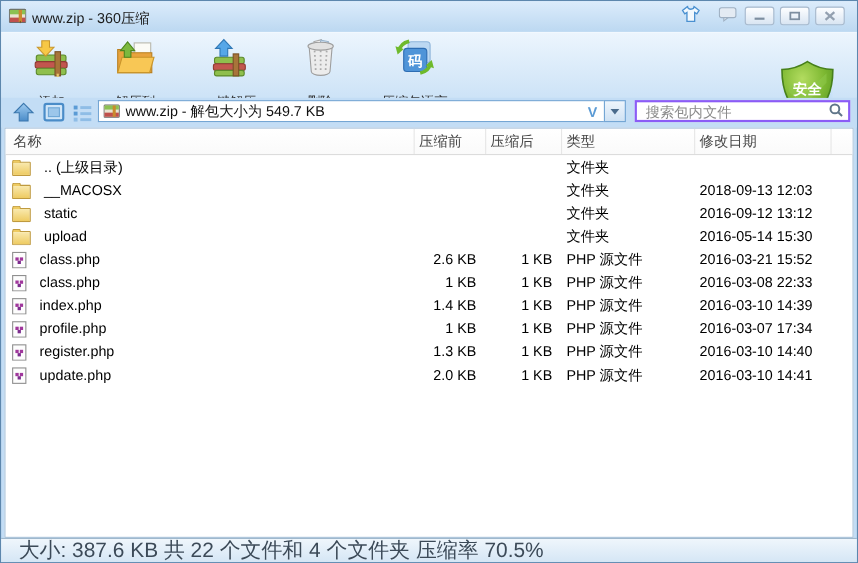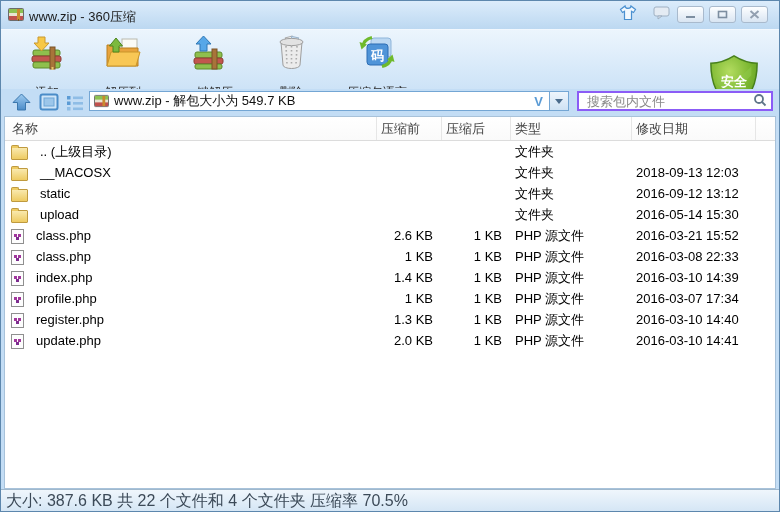--- a/index.html
+++ b/index.html
@@ -69,21 +69,21 @@
   .icon-folder{width:15px;height:11px;background:linear-gradient(#f9e9ae,#eecb62);
     border:1px solid #bf9a3f;border-radius:1px;position:relative;margin-top:3px;}
   .icon-folder::before{content:"";position:absolute;top:-3px;left:-1px;width:6px;height:2px;
     background:#eecb62;border:1px solid #bf9a3f;border-bottom:none;border-radius:2px 2px 0 0;}
   .icon-php{width:11px;height:13px;background:#fdfdfd;border:1px solid #8f8f8f;position:relative;margin-top:1px;}
   .icon-php::after{content:"";position:absolute;left:2px;top:4px;width:3px;height:3px;background:#a0379c;
     box-shadow:4px 0 0 #a0379c,2px 3px 0 #7d2d8f;}
   
   .statusbar{position:absolute;left:0;right:0;bottom:0;height:22px;box-sizing:border-box;
     background:linear-gradient(#eff6fc,#d5e6f5);border-top:1px solid #9fb8cd;
-    font-size:16px;color:#3c4a58;line-height:21px;padding-left:5px;}
+    font-size:19px;color:#3c4a58;line-height:21px;padding-left:16px;}
 </style>
 </head>
 <body>
 
 <div class="window">
 
   <div class="titlebar">
     <span class="title-icon">
       <svg width="16" height="15" viewBox="0 0 16 15">
         <rect x="0.5" y="1.5" width="15" height="12" rx="1" fill="#e9e4d2" stroke="#6b6b6b"></rect>

